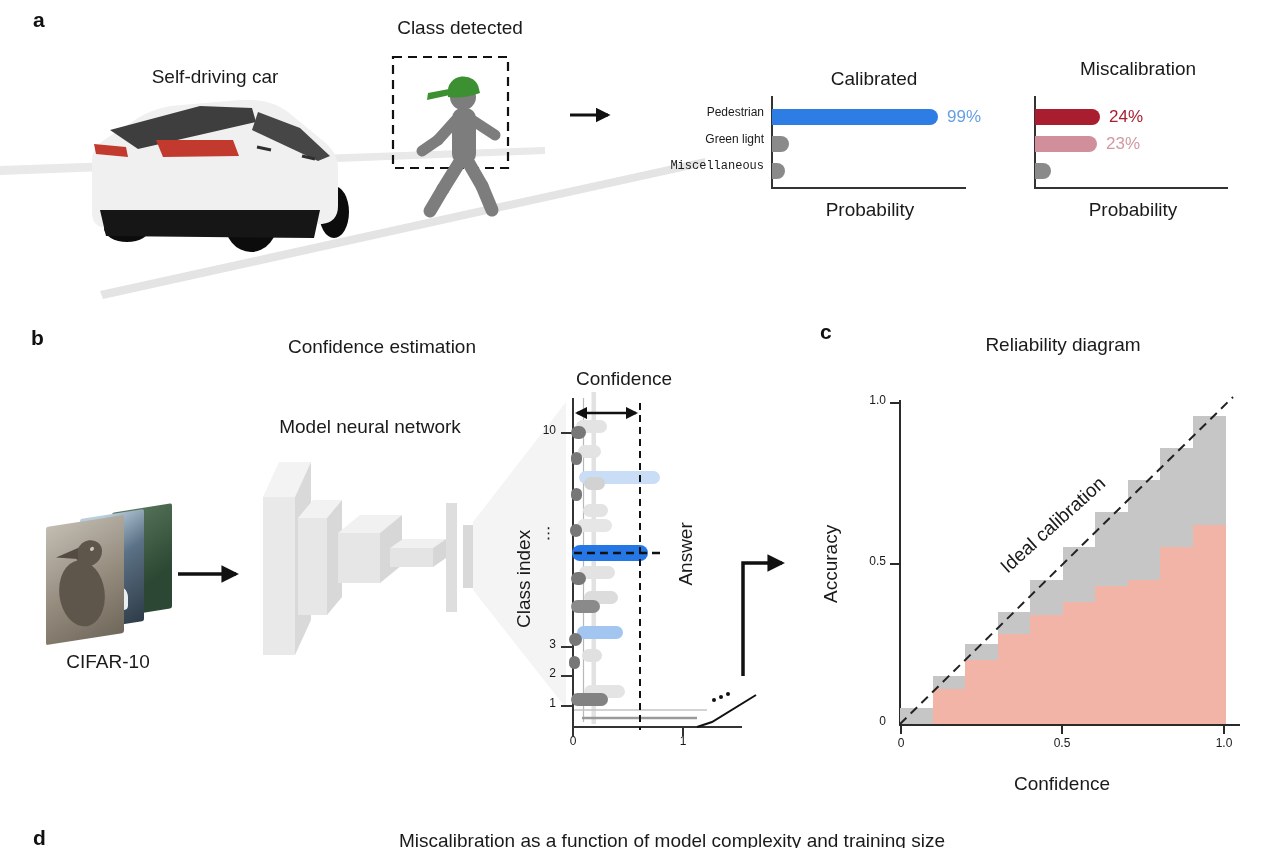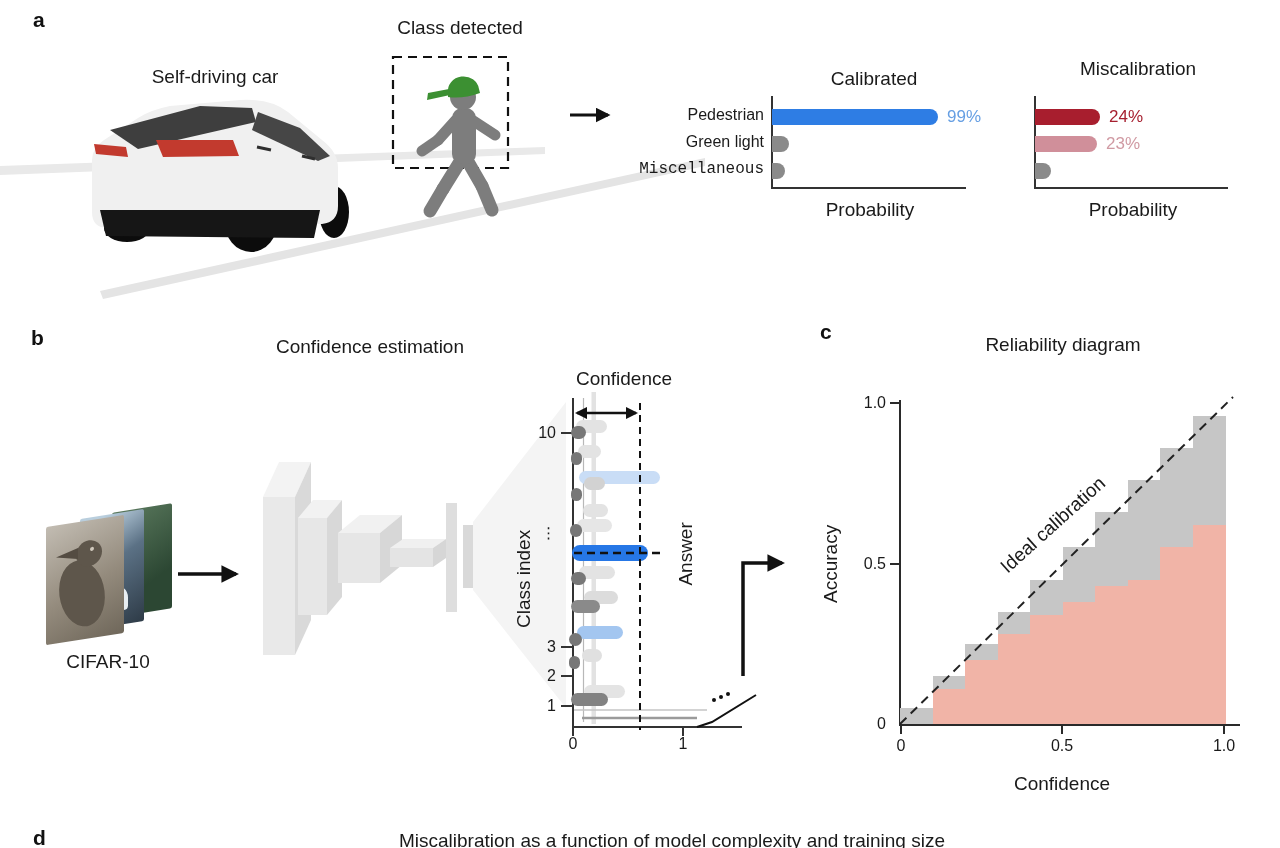--- a/index.html
+++ b/index.html
@@ -6,21 +6,21 @@
   .canvas{position:relative;width:1280px;height:848px;background:#ffffff;overflow:hidden;
           font-family:"Liberation Sans",sans-serif;color:#1a1a1a;}
   svg{position:absolute;left:0;top:0;pointer-events:none;}
   #art{z-index:1;}
   #layer-gray{position:absolute;left:0;top:0;width:100%;height:100%;z-index:2;}
   #layer-top{position:absolute;left:0;top:0;width:100%;height:100%;z-index:3;}
   #overlay{z-index:4;}
   .t{position:absolute;z-index:5;font-size:19px;line-height:1.15;white-space:nowrap;color:#1a1a1a;}
   .ctr{text-align:center;}
   .rt{text-align:right;}
-  .s17{font-size:16px;}
+  .s17{font-size:12px;}
   .s15{font-size:15px;}
   .plabel{font-weight:700;font-size:21px;color:#111;}
   .rot90{transform:rotate(-90deg);transform-origin:center center;}
   .card{position:absolute;z-index:2;border-radius:2px;transform:skewY(-9deg);}
   .bar,.blob,.stair{position:absolute;}
 </style>
 </head>
 <body>
 
 <div class="canvas">
@@ -217,21 +217,22 @@
 
   <span class="t ctr" style="left:774px;top:58px;width:200px;margin-top:10px;">Calibrated</span>
   <span class="t ctr" style="left:1038px;top:58px;width:200px;">Miscalibration</span>
   <span class="t rt s17" style="left:598px;top:106px;width:166px;">Pedestrian</span>
   <span class="t rt s17" style="left:598px;top:133px;width:166px;">Green light</span>
   <span class="t rt s17" style="left:598px;top:160px;width:166px;font-family:Liberation Mono, monospace;">Miscellaneous</span>
   <span class="t ctr" style="left:770px;top:199px;width:200px;">Probability</span>
   <span class="t ctr" style="left:1033px;top:199px;width:200px;">Probability</span>
 
   <span class="t plabel" style="left:31px;top:326px;">b</span>
-  <span class="t ctr" style="left:240px;top:336px;width:260px;">Confidence estimation</span>
+  <span class="t ctr" style="left:252px;top:336px;width:260px;">Confidence estimation</span>
+  <span class="t ctr" style="left:240px;top:416px;width:260px;">Model neural network</span>
   <span class="t ctr" style="left:28px;top:651px;width:160px;">CIFAR-10</span>
 
   <span class="t ctr" style="left:524px;top:368px;width:200px;">Confidence</span>
   <span class="t ctr rot90" style="left:444px;top:568px;width:160px;">Class index</span>
   <span class="t ctr rot90" style="left:636px;top:543px;width:100px;">Answer</span>
   <span class="t rt s17" style="left:526px;top:424px;width:30px;">10</span>
   <span class="t s15" style="left:541px;top:524px;">⋮</span>
   <span class="t rt s17" style="left:526px;top:638px;width:30px;">3</span>
   <span class="t rt s17" style="left:526px;top:667px;width:30px;">2</span>
   <span class="t rt s17" style="left:526px;top:697px;width:30px;">1</span>

